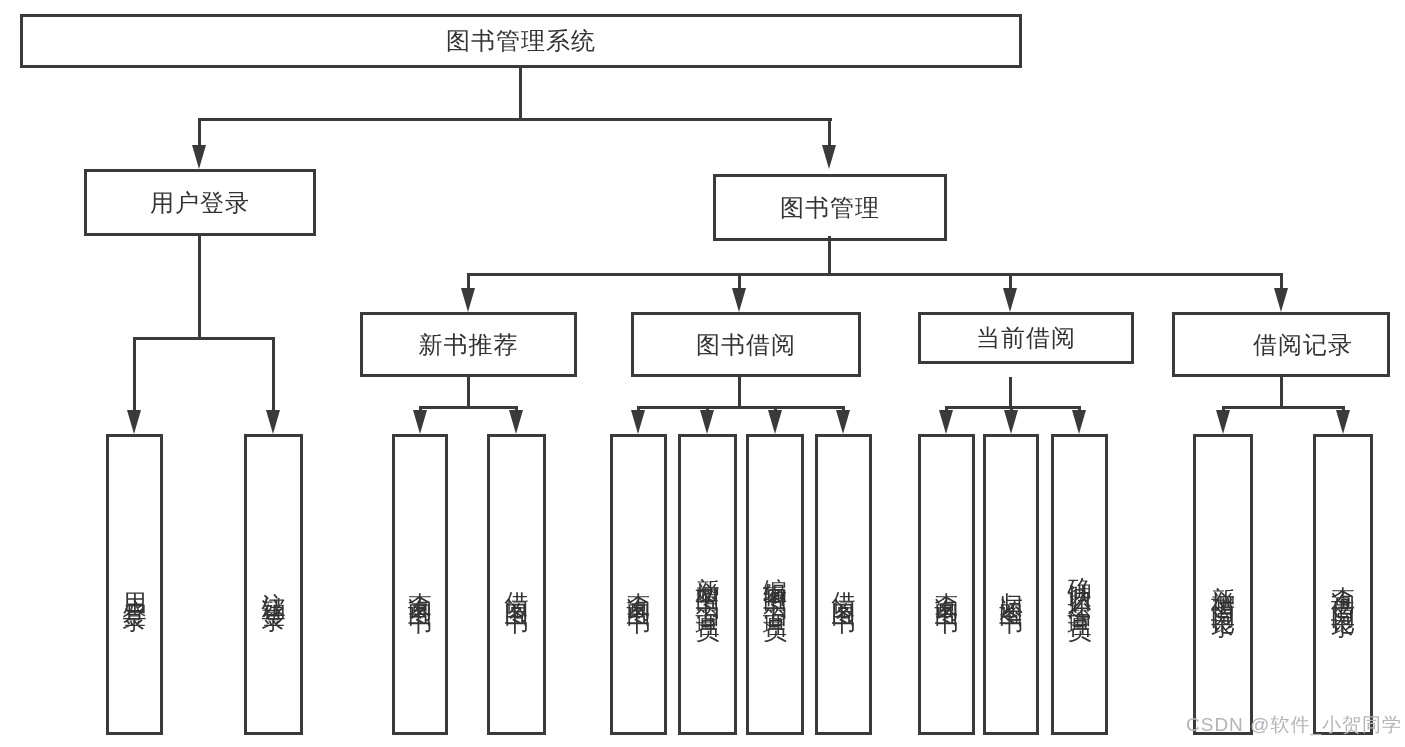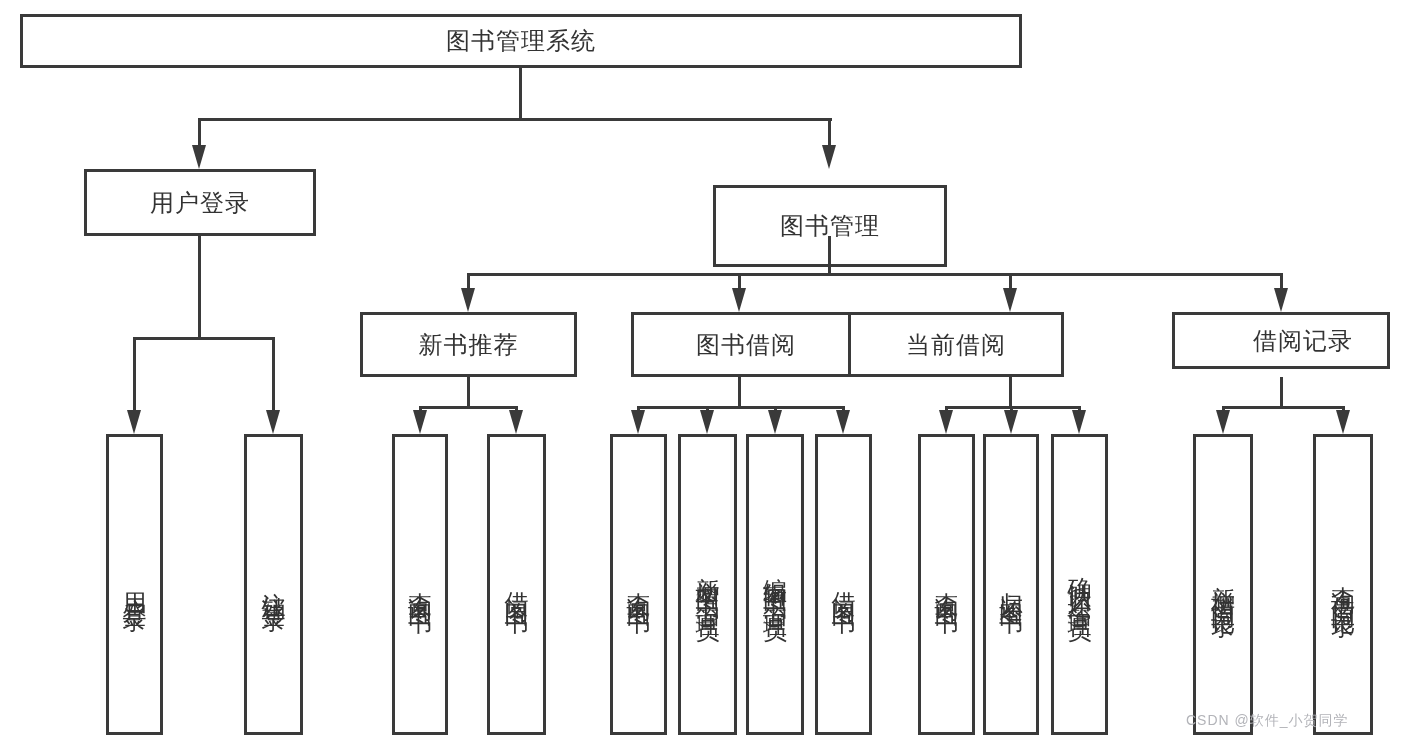--- a/index.html
+++ b/index.html
@@ -5,37 +5,37 @@
   html,body{margin:0;padding:0;background:#fff;}
   .canvas{position:relative;width:1405px;height:747px;background:#ffffff;overflow:hidden;
           font-family:"Liberation Sans","DejaVu Sans",sans-serif;}
   .box{position:absolute;box-sizing:border-box;border:3px solid #3a3a3a;background:#ffffff;
        display:flex;align-items:center;justify-content:center;color:#333333;
        font-size:24px;letter-spacing:1px;text-align:center;}
   .vbox{writing-mode:vertical-rl;text-orientation:mixed;letter-spacing:6px;line-height:1.0;}
   .ln{position:absolute;background:#3a3a3a;}
   .arw{position:absolute;width:0;height:0;border-left:7px solid transparent;
        border-right:7px solid transparent;border-top:24px solid #3a3a3a;}
-  .watermark{position:absolute;left:1186px;top:712px;color:#b3b4b9;font-size:14px;
+  .watermark{position:absolute;left:1186px;top:712px;color:#b3b4b9;font-size:19px;
              letter-spacing:1px;white-space:nowrap;z-index:5;}
 </style>
 </head>
 <body>
 
 <div class="canvas">
 
   <div class="box" style="left:20px;top:14px;width:1002px;height:54px;">图书管理系统</div>
 
   <div class="box" style="left:84px;top:169px;width:232px;height:67px;">用户登录</div>
-  <div class="box" style="left:713px;top:185px;width:234px;height:82px;">图书管理</div>
+  <div class="box" style="left:713px;top:174px;width:234px;height:67px;">图书管理</div>
 
   <div class="box" style="left:360px;top:312px;width:217px;height:65px;">新书推荐</div>
   <div class="box" style="left:631px;top:312px;width:230px;height:65px;">图书借阅</div>
-  <div class="box" style="left:848px;top:312px;width:216px;height:65px;">当前借阅</div>
-  <div class="box" style="left:1172px;top:312px;width:218px;height:57px;padding-left:44px;">借阅记录</div>
+  <div class="box" style="left:918px;top:312px;width:216px;height:52px;">当前借阅</div>
+  <div class="box" style="left:1172px;top:312px;width:218px;height:65px;padding-left:44px;">借阅记录</div>
 
   <div class="box vbox" style="left:106px;top:434px;width:57px;height:301px;">用户登录</div>
   <div class="box vbox" style="left:244px;top:434px;width:59px;height:301px;">注销登录</div>
 
   <div class="box vbox" style="left:392px;top:434px;width:56px;height:301px;">查询图书</div>
   <div class="box vbox" style="left:487px;top:434px;width:59px;height:301px;">借阅图书</div>
 
   <div class="box vbox" style="left:610px;top:434px;width:57px;height:301px;">查询图书</div>
   <div class="box vbox" style="left:678px;top:434px;width:59px;height:301px;">新增图书（管理员）</div>
   <div class="box vbox" style="left:746px;top:434px;width:58px;height:301px;">编辑图书（管理员）</div>

